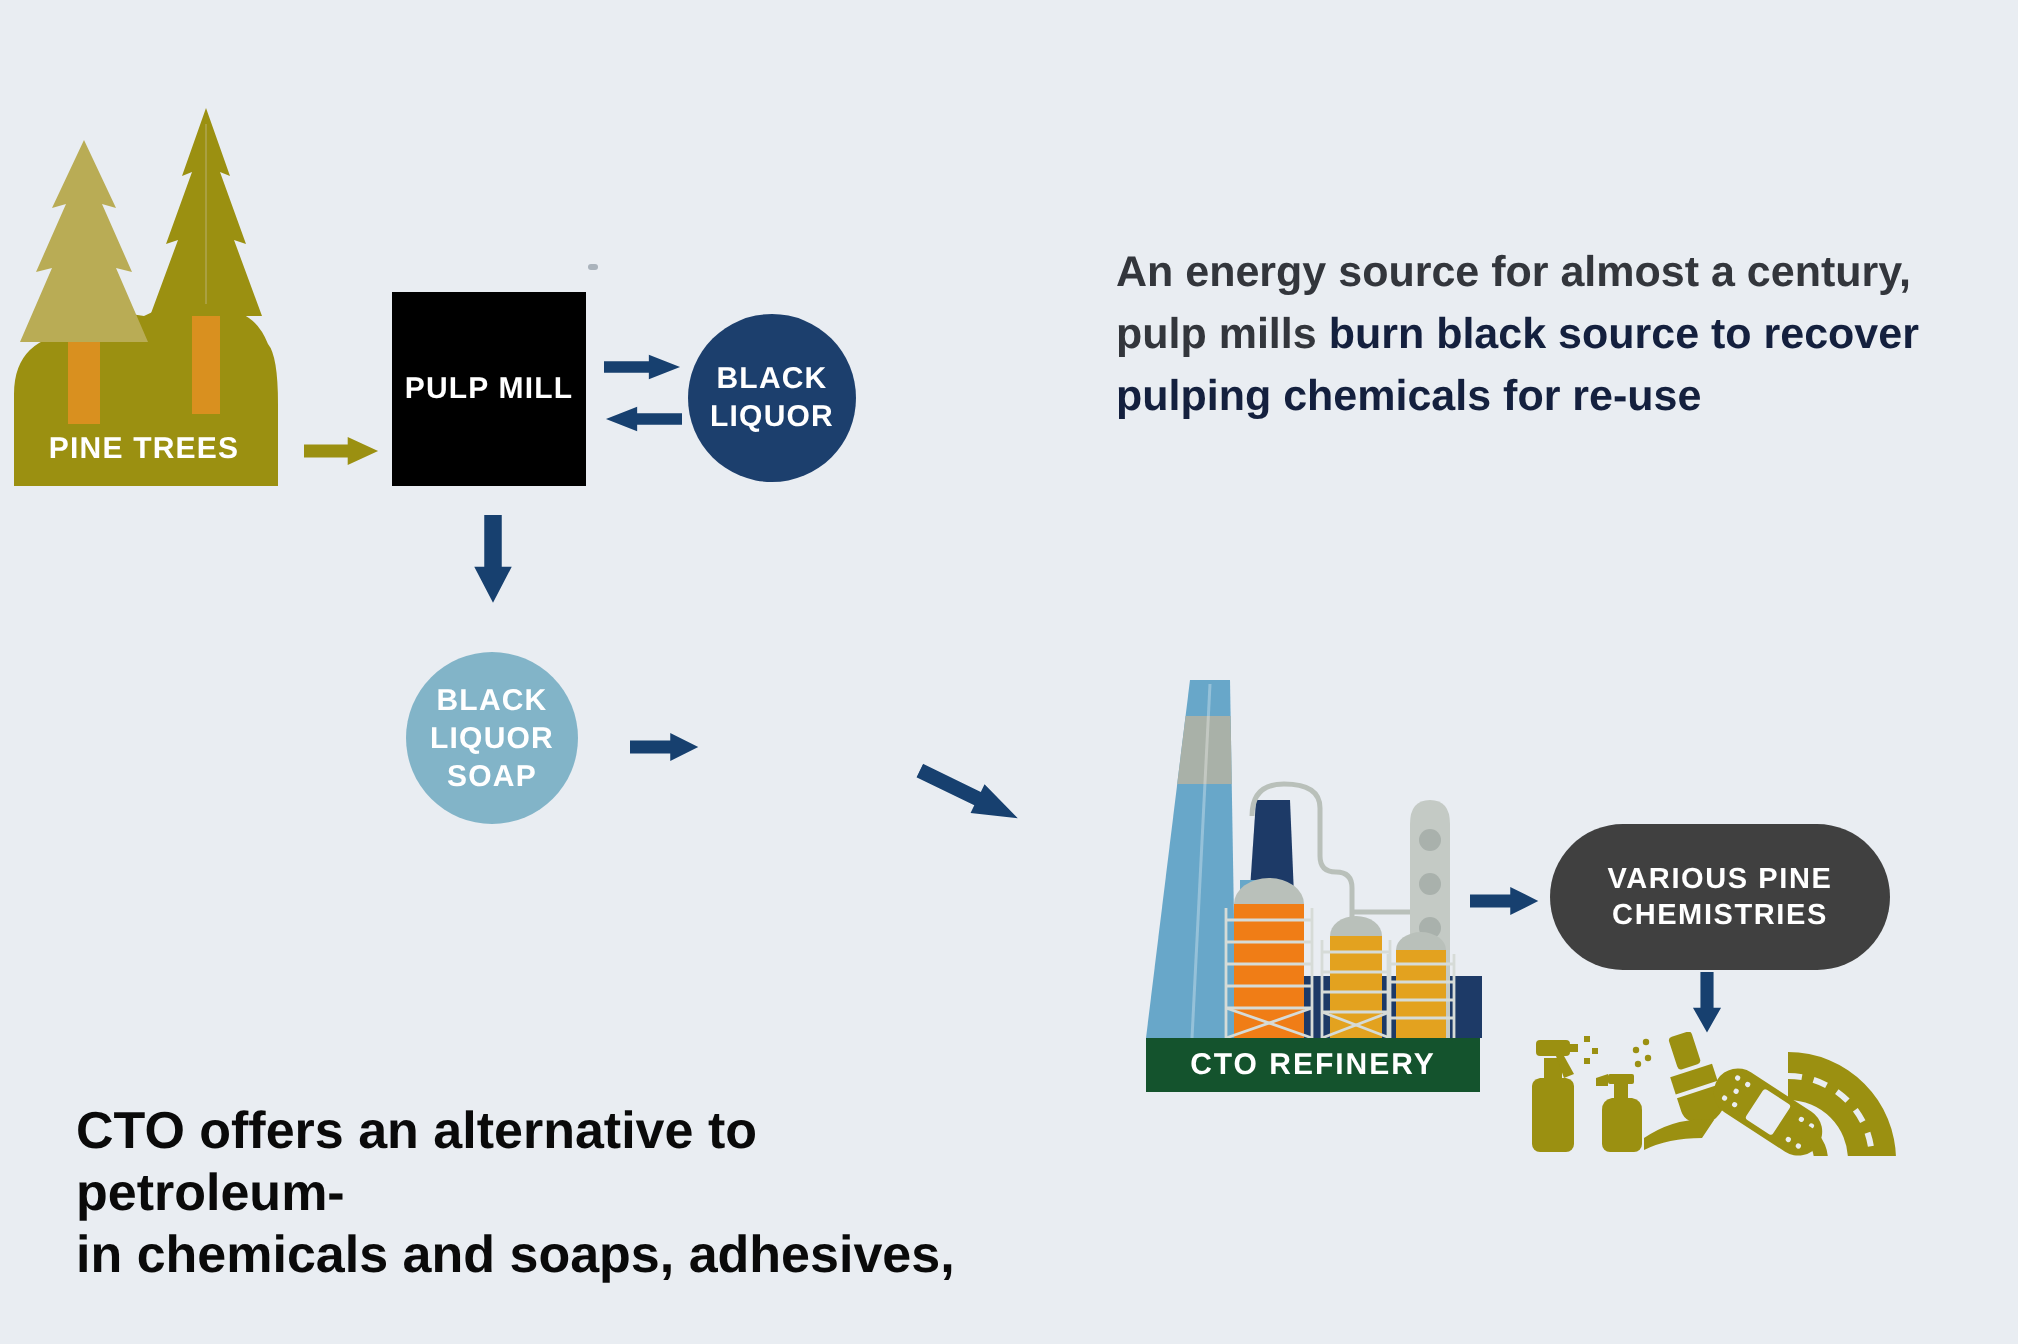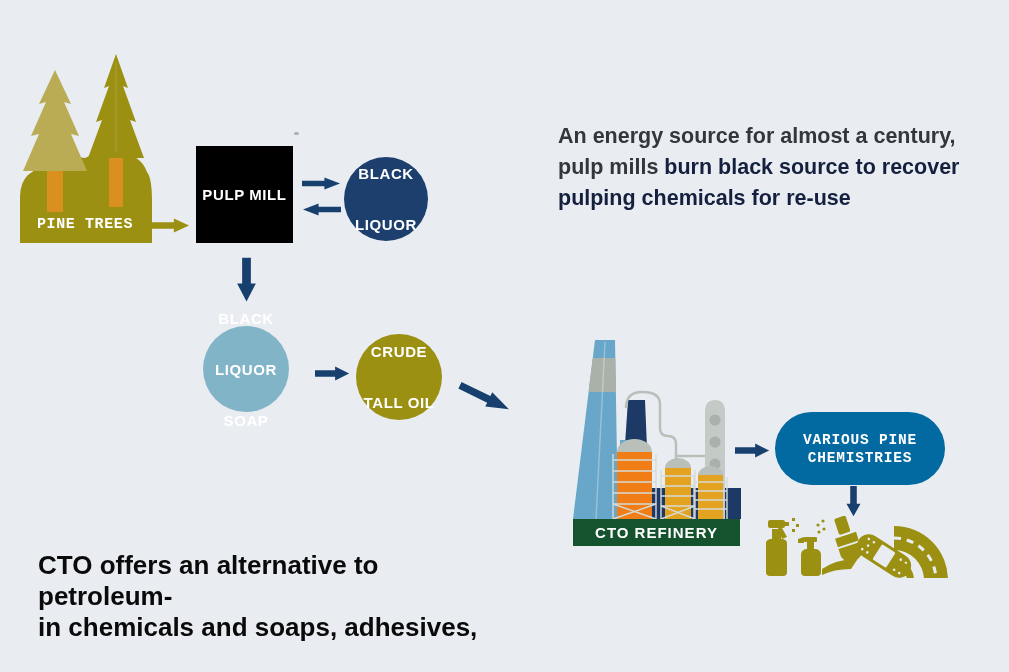--- a/index.html
+++ b/index.html
@@ -5,28 +5,28 @@
   html,body{margin:0;padding:0;}
   body{font-family:"Liberation Sans", sans-serif;}
   #canvas{position:relative;width:1009px;height:672px;background:#e9edf2;overflow:hidden;}
   .abs{position:absolute;}
   svg{display:block;}
 
   
   .node-label{color:#ffffff;font-weight:700;letter-spacing:.6px;font-size:15px;line-height:19px;text-align:center;}
 
   
-  #pine-group{left:15px;top:52px;width:140px;height:195px;font-family:Liberation Mono, monospace;}
+  #pine-group{left:2px;top:52px;width:140px;height:195px;}
   #pine-label{left:8px;top:163px;width:124px;position:absolute;}
 
   
   #pulp-mill{left:196px;top:146px;width:97px;height:97px;background:#000000;display:flex;align-items:center;justify-content:center;}
 
   
-  .circle{border-radius:50%;display:flex;flex-direction:column;align-items:center;justify-content:center;gap:32px;}
+  .circle{border-radius:50%;display:flex;flex-direction:column;align-items:center;justify-content:center;}
   #black-liquor{left:344px;top:157px;width:84px;height:84px;background:#1c3f6d;}
   #bl-soap{left:203px;top:326px;width:86px;height:86px;background:#82b4c8;}
   #crude-tall-oil{left:356px;top:334px;width:86px;height:86px;background:#9b9011;}
 
   
   .arrow path{fill:#17406f;}
   .arrow.olive path{fill:#9b9011;}
   .flipx{transform:scaleX(-1);}
   .rot90{transform:rotate(90deg);}
   .rot26{transform:rotate(26deg);}
@@ -36,21 +36,21 @@
   #para-top{left:558px;top:121px;width:450px;font-size:21.5px;line-height:31px;color:#14203e;}
   #para-top .gray{color:#33363c;}
   #para-bottom{left:38px;top:550px;width:470px;font-size:26px;line-height:31px;color:#0a0a0a;}
 
   
   #refinery-svg{left:563px;top:336px;}
   #cto-banner{left:573px;top:519px;width:167px;height:27px;background:#14532d;display:flex;align-items:center;justify-content:center;}
   #cto-banner .node-label{letter-spacing:1px;}
 
   
-  #pill{left:775px;top:412px;width:170px;height:73px;background:#0369a1;border-radius:36.5px;display:flex;flex-direction:column;align-items:center;justify-content:center;font-family:Liberation Mono, monospace;}
+  #pill{left:775px;top:412px;width:170px;height:73px;background:#404040;border-radius:36.5px;display:flex;flex-direction:column;align-items:center;justify-content:center;}
   #pill .node-label{font-size:14.5px;letter-spacing:.8px;line-height:18px;}
 
   
   #product-icons{left:760px;top:516px;}
   .olive-icon{fill:#9b9011;}
 
   #stray-mark{left:294px;top:132px;width:5px;height:3px;background:#9aa4ae;border-radius:2px;opacity:.8;}
 </style>
 </head>
 <body>
@@ -110,24 +110,20 @@
   <div id="bl-soap" class="abs circle">
     <span class="node-label">BLACK</span>
     <span class="node-label">LIQUOR</span>
     <span class="node-label">SOAP</span>
   </div>
 
   <svg class="abs arrow" style="left:315px;top:366px;" width="35" height="15" viewBox="0 0 40 16" preserveAspectRatio="none">
     <path d="M0,4.5 H23 V0.5 L39,8 L23,15.5 V11.5 H0 Z"></path>
   </svg>
 
-  <div id="crude-tall-oil" class="abs circle">
-    <span class="node-label">CRUDE</span>
-    <span class="node-label">TALL OIL</span>
-  </div>
 
   <svg class="abs arrow rot26" style="left:457px;top:389px;" width="56" height="17" viewBox="0 0 40 16" preserveAspectRatio="none">
     <path d="M0,4.5 H23 V0.5 L39,8 L23,15.5 V11.5 H0 Z"></path>
   </svg>
 
   <svg id="refinery-svg" class="abs" width="182" height="184" viewBox="0 0 182 184">
 
     <polygon fill="#68a7c9" points="10,183 32,4 52,4 55,183"></polygon>
     <polygon fill="#a9b1a8" points="29.8,22 52.3,22 52.9,56 25.6,56"></polygon>
     <line x1="42" y1="6" x2="33" y2="183" stroke="#ffffff" stroke-opacity="0.3" stroke-width="1.5"></line>

